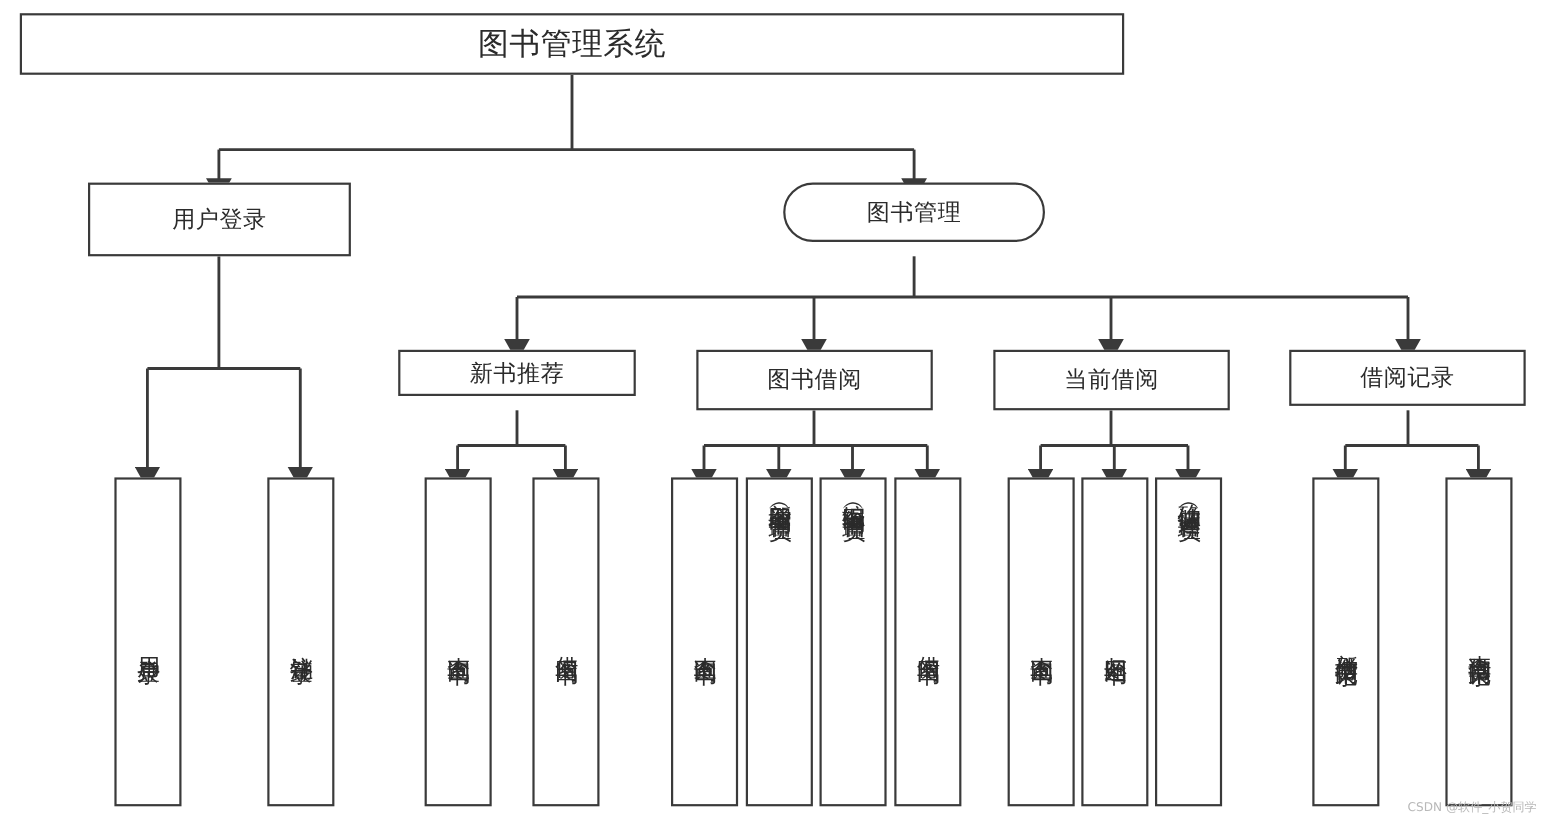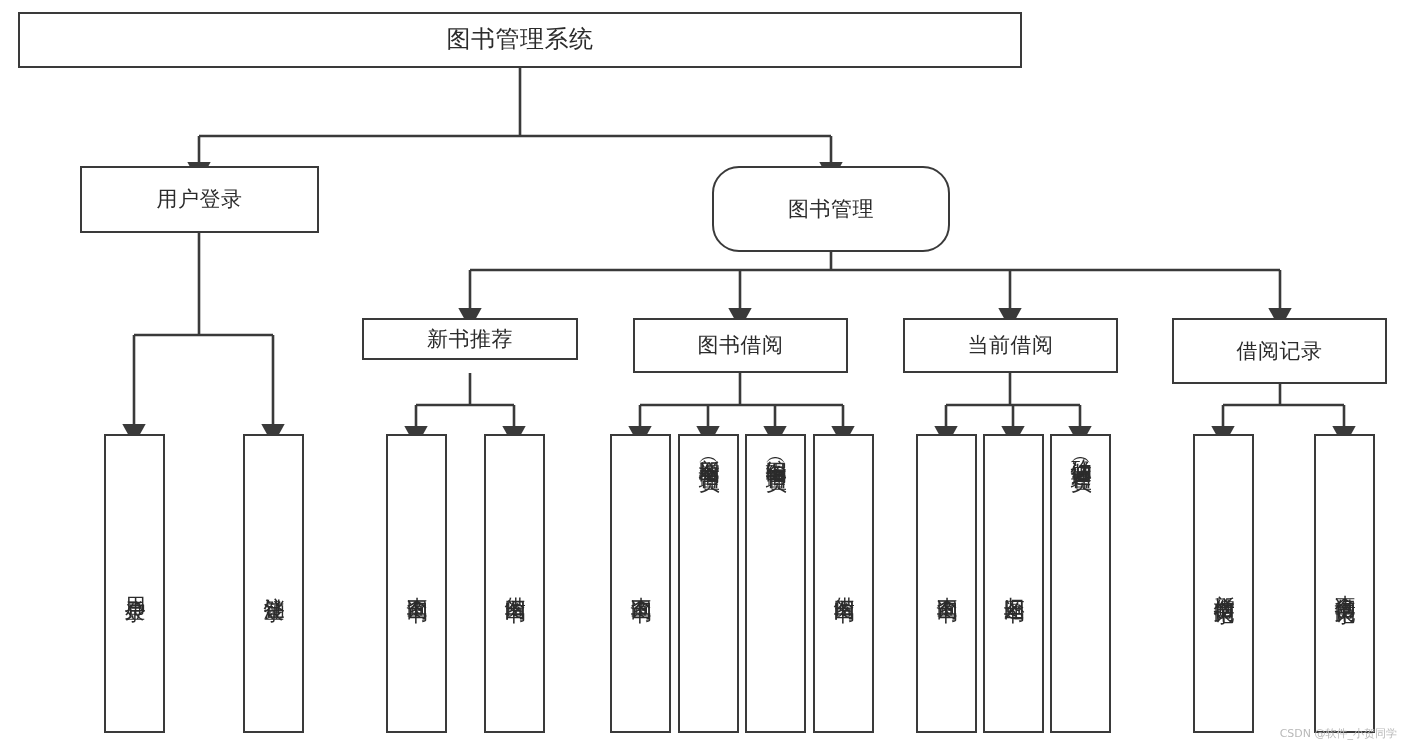--- a/index.html
+++ b/index.html
@@ -42,21 +42,21 @@
     text-align: center;
     line-height: 1.08;
     letter-spacing: 0.5px;
   }
   
   .node.horiz .node-label {
     font-size: 21px;
     white-space: nowrap;
   }
   .node.root .node-label {
-    font-size: 24px;
+    font-size: 28px;
   }
   
   .node.vert {
     align-items: flex-start;
     padding-top: 6px;
   }
   .node.vert .node-label {
     writing-mode: vertical-rl;
     text-orientation: upright;
     font-size: 21px;
@@ -137,34 +137,34 @@
     </g>
   </svg>
 
   <div class="node horiz root" style="left:18px; top:12px; width:1004px; height:56px;">
     <span class="node-label">图书管理系统</span>
   </div>
 
   <div class="node horiz" style="left:80px; top:166px; width:239px; height:67px;">
     <span class="node-label">用户登录</span>
   </div>
-  <div class="node horiz" style="left:712px; top:166px; width:238px; height:86px;border-radius:27px;">
+  <div class="node horiz" style="left:712px; top:166px; width:238px; height:54px;border-radius:27px;">
     <span class="node-label">图书管理</span>
   </div>
 
   <div class="node horiz" style="left:362px; top:318px; width:216px; height:42px;">
     <span class="node-label">新书推荐</span>
   </div>
   <div class="node horiz" style="left:903px; top:318px; width:215px; height:55px;">
     <span class="node-label">当前借阅</span>
   </div>
   <div class="node horiz" style="left:633px; top:318px; width:215px; height:55px;">
     <span class="node-label">图书借阅</span>
   </div>
-  <div class="node horiz" style="left:1172px; top:318px; width:215px; height:66px;">
+  <div class="node horiz" style="left:1172px; top:318px; width:215px; height:51px;">
     <span class="node-label">借阅记录</span>
   </div>
 
   <div class="node vert center" style="left:104px; top:434px; width:61px; height:299px;">
     <span class="node-label">用户登录</span>
   </div>
   <div class="node vert center" style="left:243px; top:434px; width:61px; height:299px;">
     <span class="node-label">注销登录</span>
   </div>
 

